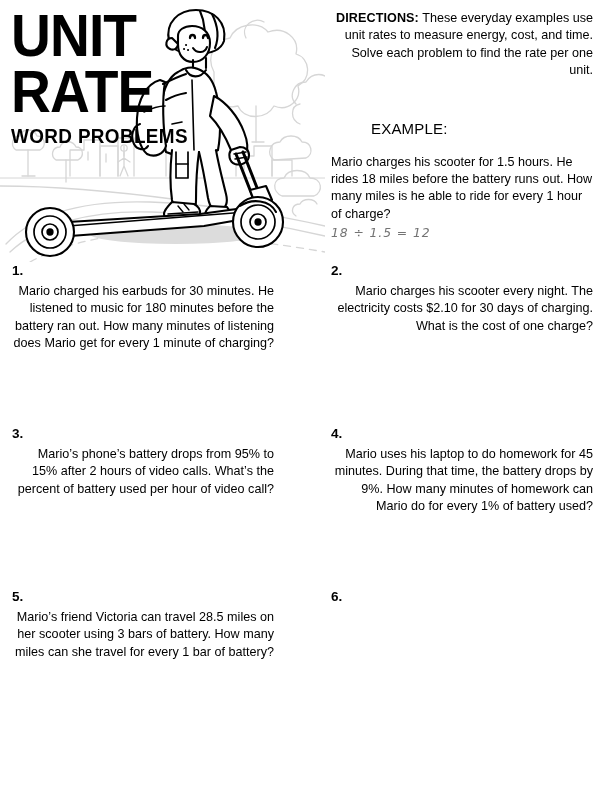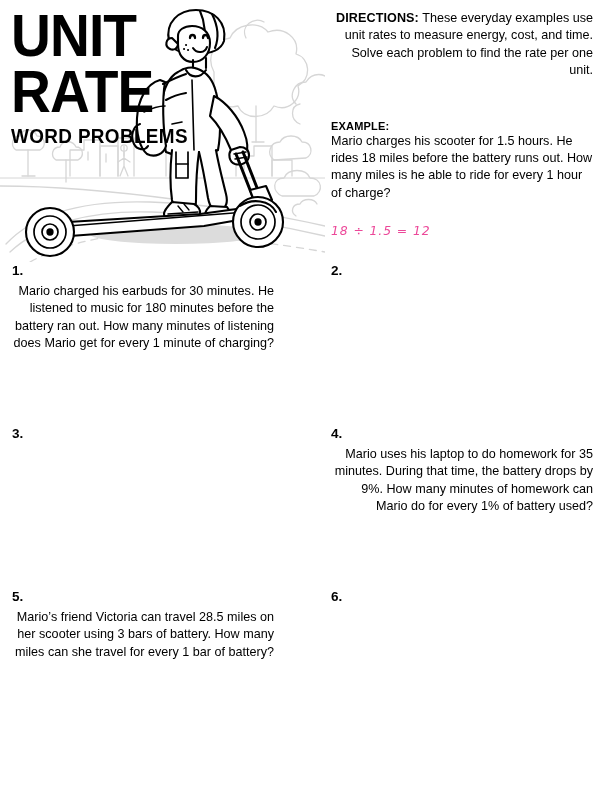--- a/index.html
+++ b/index.html
@@ -80,37 +80,38 @@
     line-height: 1.38;
     text-align: right;
   }
   .directions b {
     font-family: "Liberation Sans Narrow", "Liberation Sans", sans-serif;
     font-weight: bold;
     letter-spacing: 0.1px;
   }
   .example-head {
     font-family: "Liberation Sans Narrow", "Liberation Sans", sans-serif;
-    font-weight: bold;
-    font-size: 11px;
+    font-weight: normal;
+    font-size: 15px;
     letter-spacing: 0.2px;
     margin-top: 40px;
+    margin-left: 40px;
   }
   .example-body {
     font-size: 12.6px;
     line-height: 1.38;
-    margin-top: 1px;
+    margin-top: 17px;
   }
   .answer-line {
     font-family: "DejaVu Sans", sans-serif;
     font-style: italic;
     font-size: 12.4px;
-    color: #ec4899;
+    color: #737373;
     letter-spacing: 0.9px;
-    margin-top: 21px;
+    margin-top: 2px;
   }
 
   
   .problems {
     position: absolute;
     left: 0;
     top: 264px;
     width: 600px;
   }
   .prow {
@@ -297,30 +298,32 @@
 
   <div class="problems">
 
     <div class="prow">
       <div class="pcell left">
         <div class="pnum">1.</div>
         <div class="ptext">Mario charged his earbuds for 30 minutes. He listened to music for 180 minutes before the battery ran out. How many minutes of listening does Mario get for every 1 minute of charging?</div>
       </div>
       <div class="pcell right">
         <div class="pnum">2.</div>
+        <div class="ptext">Mario charges his scooter every night. The electricity costs $2.10 for 30 days of charging. What is the cost of one charge?</div>
       </div>
     </div>
 
     <div class="prow">
       <div class="pcell left">
         <div class="pnum">3.</div>
+        <div class="ptext">Mario’s phone’s battery drops from 95% to 15% after 2 hours of video calls. What’s the percent of battery used per hour of video call?</div>
       </div>
       <div class="pcell right">
         <div class="pnum">4.</div>
-        <div class="ptext">Mario uses his laptop to do homework for 35 minutes. During that time, the battery drops by 9%. How many minutes of homework can Mario do for every 1% of battery used?</div>
+        <div class="ptext">Mario uses his laptop to do homework for 45 minutes. During that time, the battery drops by 9%. How many minutes of homework can Mario do for every 1% of battery used?</div>
       </div>
     </div>
 
     <div class="prow">
       <div class="pcell left">
         <div class="pnum">5.</div>
         <div class="ptext">Mario’s friend Victoria can travel 28.5 miles on her scooter using 3 bars of battery. How many miles can she travel for every 1 bar of battery?</div>
       </div>
       <div class="pcell right">
         <div class="pnum">6.</div>

